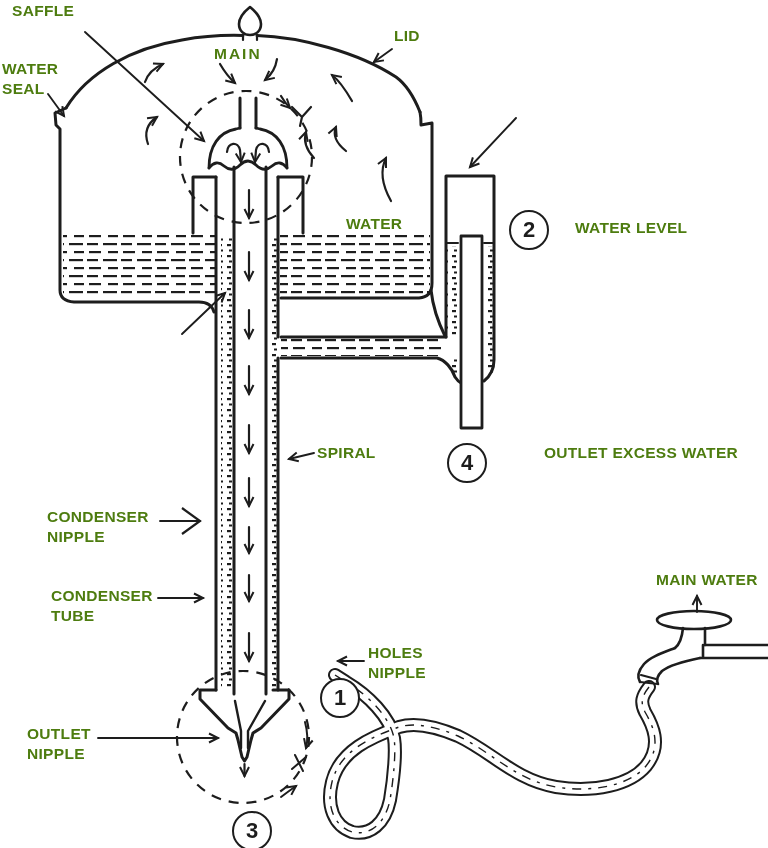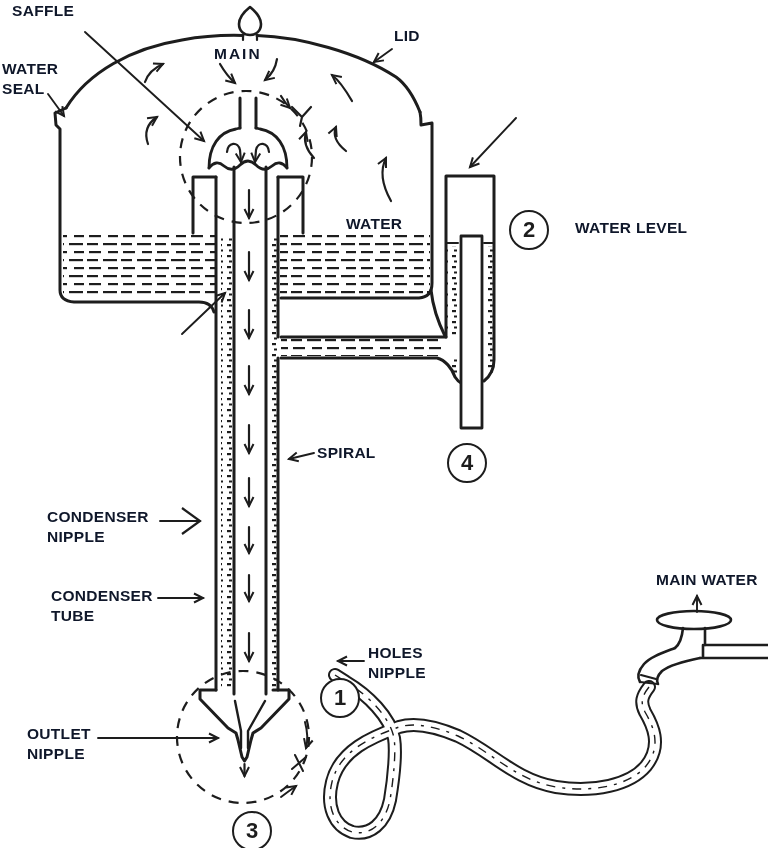--- a/index.html
+++ b/index.html
@@ -1,21 +1,21 @@
 <!DOCTYPE html>
 <html><head>
 <meta charset="utf-8">
 <style>
   html,body{margin:0;padding:0;background:#ffffff;}
   body{width:768px;height:848px;position:relative;overflow:hidden;
        font-family:"Liberation Sans", sans-serif;color:#1d1d1d;}
   #stage{position:absolute;left:0;top:0;width:768px;height:848px;}
   svg{position:absolute;left:0;top:0;}
   .lbl{position:absolute;font-size:15.5px;font-weight:700;line-height:20px;
-       letter-spacing:0.3px;color:#0f172a;white-space:nowrap;}
+       letter-spacing:0.3px;color:#4d7c0f;white-space:nowrap;}
   .lbl.spread{letter-spacing:2px;}
   .lbl.onwater{background:#ffffff;padding:0 3px;}
   .num{position:absolute;width:36px;height:36px;border:2.6px solid #1d1d1d;
        border-radius:50%;background:#ffffff;display:flex;align-items:center;
        justify-content:center;font-size:22px;font-weight:700;color:#1d1d1d;}
 </style>
 </head>
 <body>
 
 <div id="stage">
@@ -181,20 +181,21 @@
 <div class="lbl" style="left:394px;top:26px">LID</div>
 
 
 <div class="lbl onwater" style="left:343px;top:214px">WATER</div>
 
 <div class="lbl" style="left:575px;top:218px">WATER LEVEL</div>
 
 
 <div class="lbl" style="left:317px;top:443px">SPIRAL</div>
 
+<div class="lbl" style="left:544px;top:443px">OUTLET EXCESS WATER</div>
 
 <div class="lbl" style="left:47px;top:507px">
   <div>CONDENSER</div>
   <div>NIPPLE</div>
 </div>
 
 <div class="lbl" style="left:51px;top:586px">
   <div>CONDENSER</div>
   <div>TUBE</div>
 </div>

